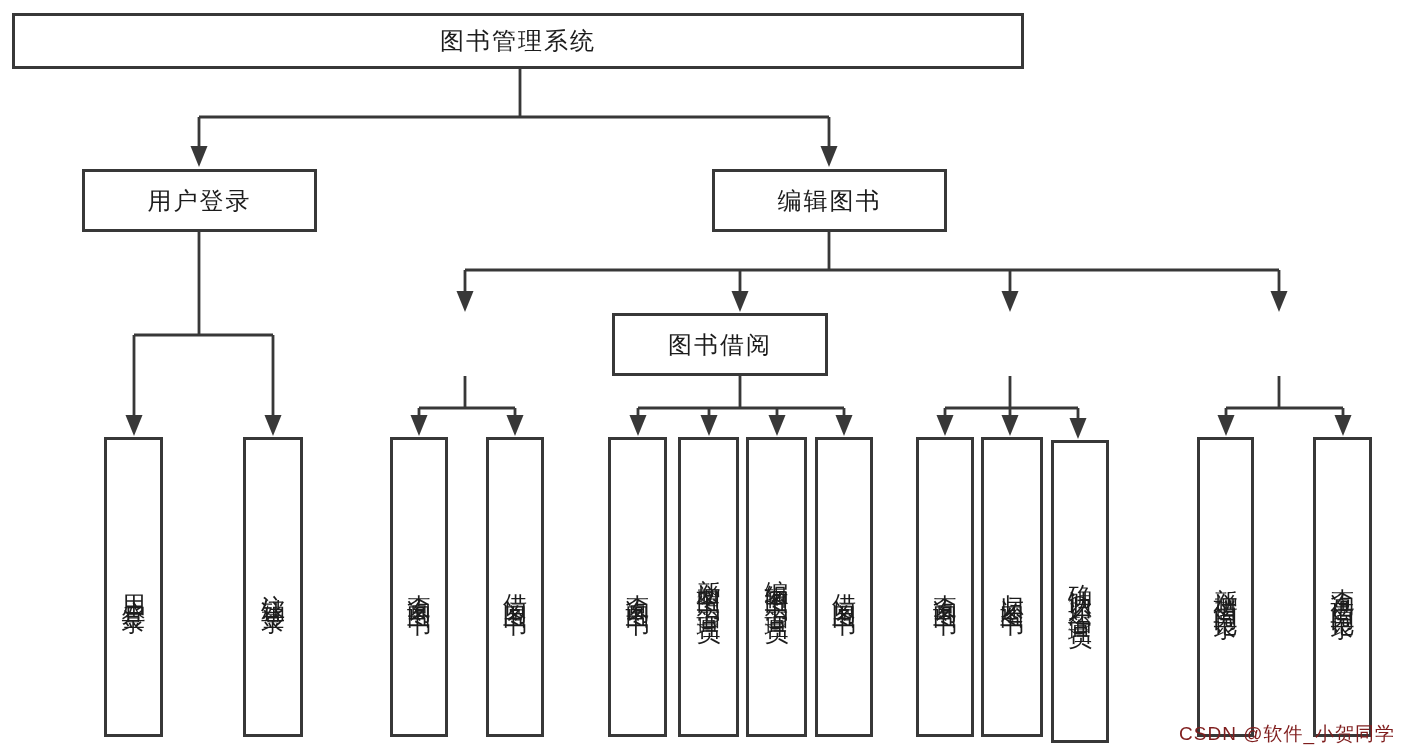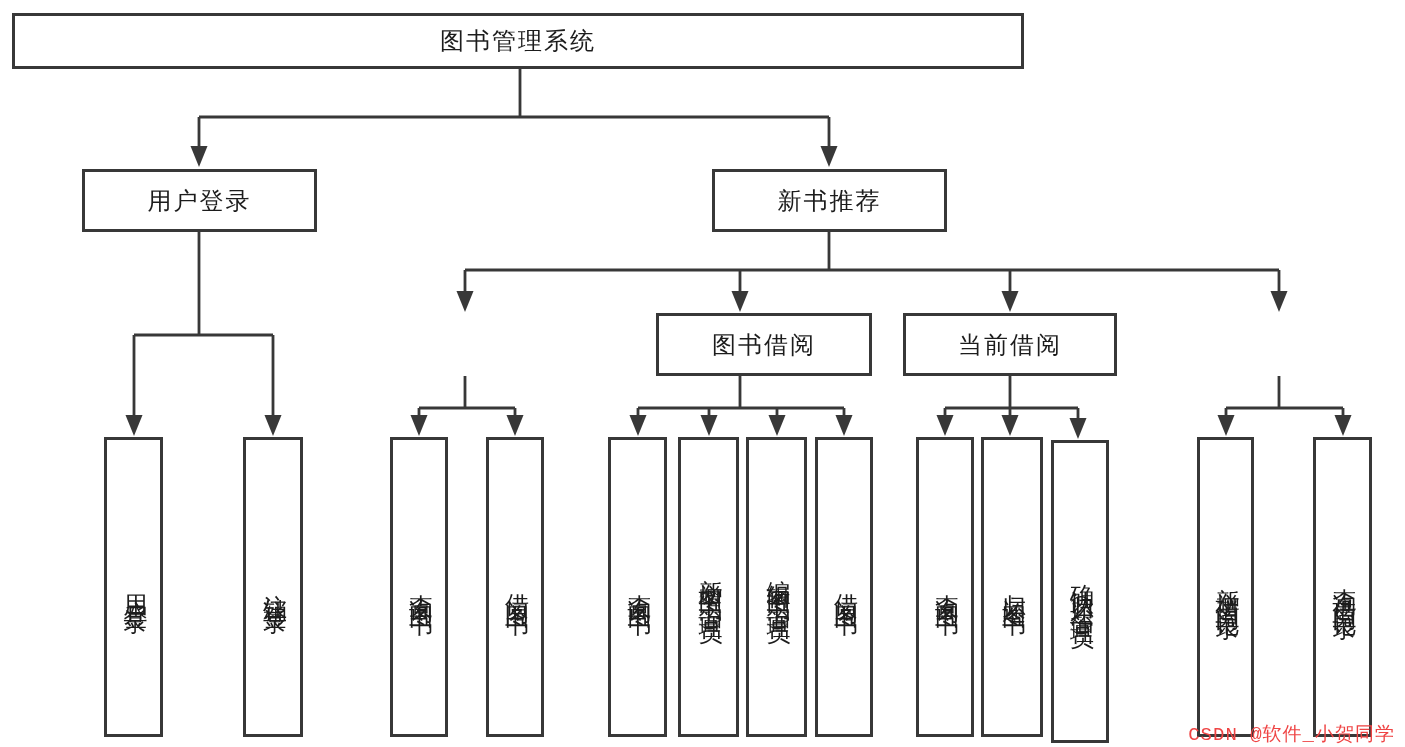--- a/index.html
+++ b/index.html
@@ -1,35 +1,35 @@
 <!DOCTYPE html>
 <html><head>
 <meta charset="utf-8">
 <style>
   html,body { margin:0; padding:0; background:#ffffff; }
   .stage {
     position:relative; width:1405px; height:747px; background:#ffffff;
-    font-family:Liberation Mono, monospace; color:#1c1c1c;
+    font-family:Liberation Sans, sans-serif; color:#1c1c1c;
     overflow:hidden;
   }
   .wires { position:absolute; left:0; top:0; z-index:0; }
   .wire  { fill:none; stroke:#383838; stroke-width:2.8; }
   .ah    { fill:#383838; stroke:none; }
   .node {
     position:absolute; box-sizing:border-box; background:#ffffff;
     border:3px solid #383838; display:flex; align-items:center; justify-content:center;
     z-index:1; font-size:24px; letter-spacing:2px; white-space:nowrap;
   }
   .leaf .vtext {
     writing-mode:vertical-rl; text-orientation:mixed;
     font-size:24px; letter-spacing:6px; line-height:1;
   }
   .watermark {
     position:absolute; top:721px; right:10px; z-index:3;
-    font-size:19px; letter-spacing:1px; color:#ef4444;
+    font-size:19px; letter-spacing:1px; color:#7f1d1d;
   }
 </style>
 </head>
 <body>
 
 <div class="stage">
 
   <svg class="wires" width="1405" height="747" viewBox="0 0 1405 747" aria-hidden="true">
     <path class="wire" d="
       M520 69 V117 M199 117 H829 M199 117 V152 M829 117 V152
@@ -61,28 +61,25 @@
   </svg>
 
   <div class="node" style="left:12px;top:13px;width:1012px;height:56px">
     <span>图书管理系统</span>
   </div>
 
   <div class="node" style="left:82px;top:169px;width:235px;height:63px">
     <span>用户登录</span>
   </div>
   <div class="node" style="left:712px;top:169px;width:235px;height:63px">
-    <span>新书推荐</span>
+    <span>编辑图书</span>
   </div>
 
-  <div class="node" style="left:656px;top:313px;width:216px;height:63px">
+  <div class="node" style="left:612px;top:313px;width:216px;height:63px">
     <span>图书借阅</span>
-  </div>
-  <div class="node" style="left:903px;top:313px;width:214px;height:63px">
-    <span>当前借阅</span>
   </div>
 
   <div class="node leaf" style="left:104px;top:437px;width:59px;height:300px">
     <span class="vtext">用户登录</span>
   </div>
   <div class="node leaf" style="left:243px;top:437px;width:60px;height:300px">
     <span class="vtext">注销登录</span>
   </div>
 
   <div class="node leaf" style="left:390px;top:437px;width:58px;height:300px">

